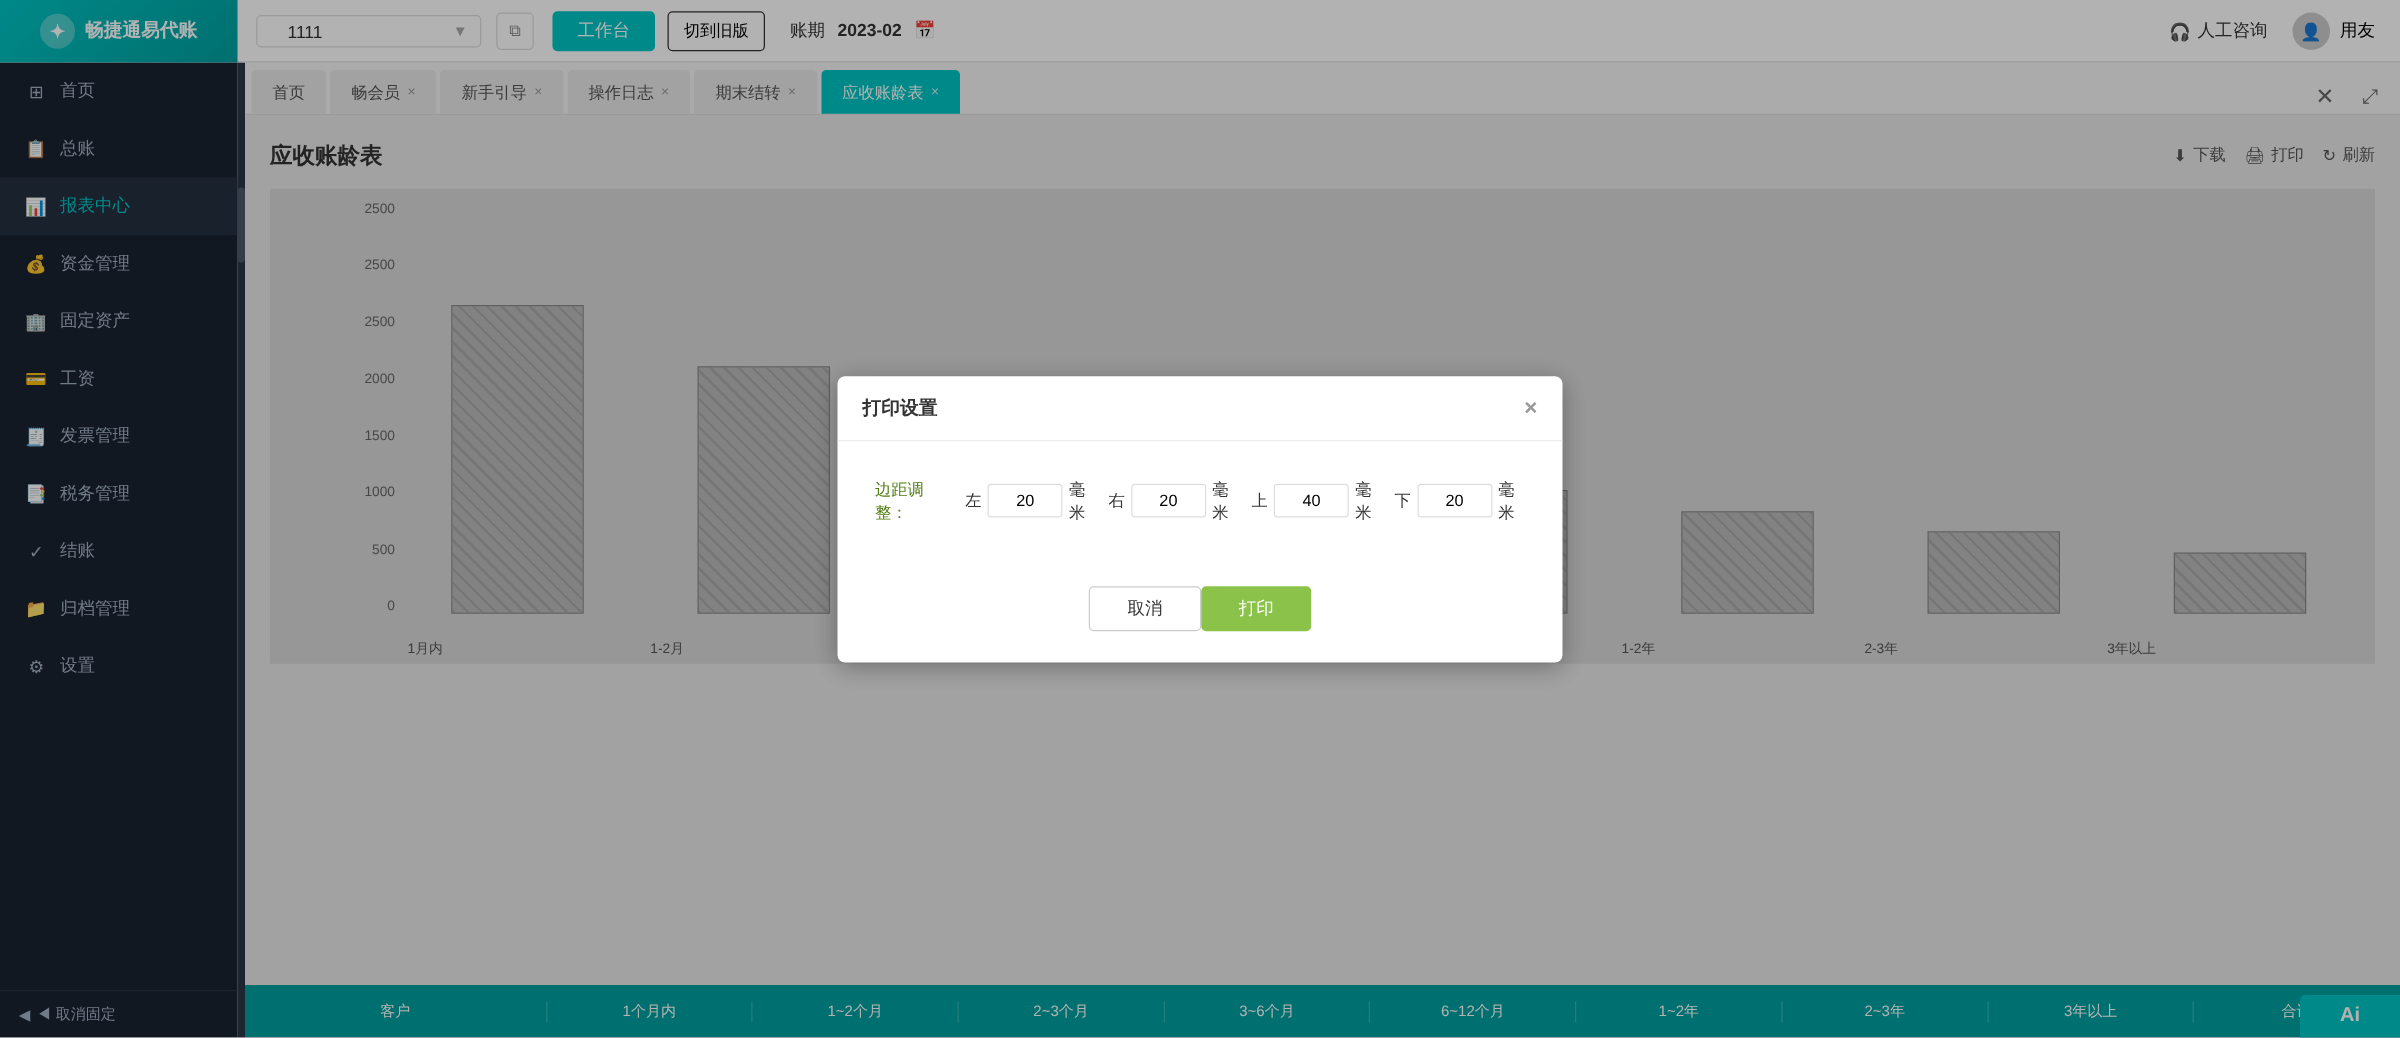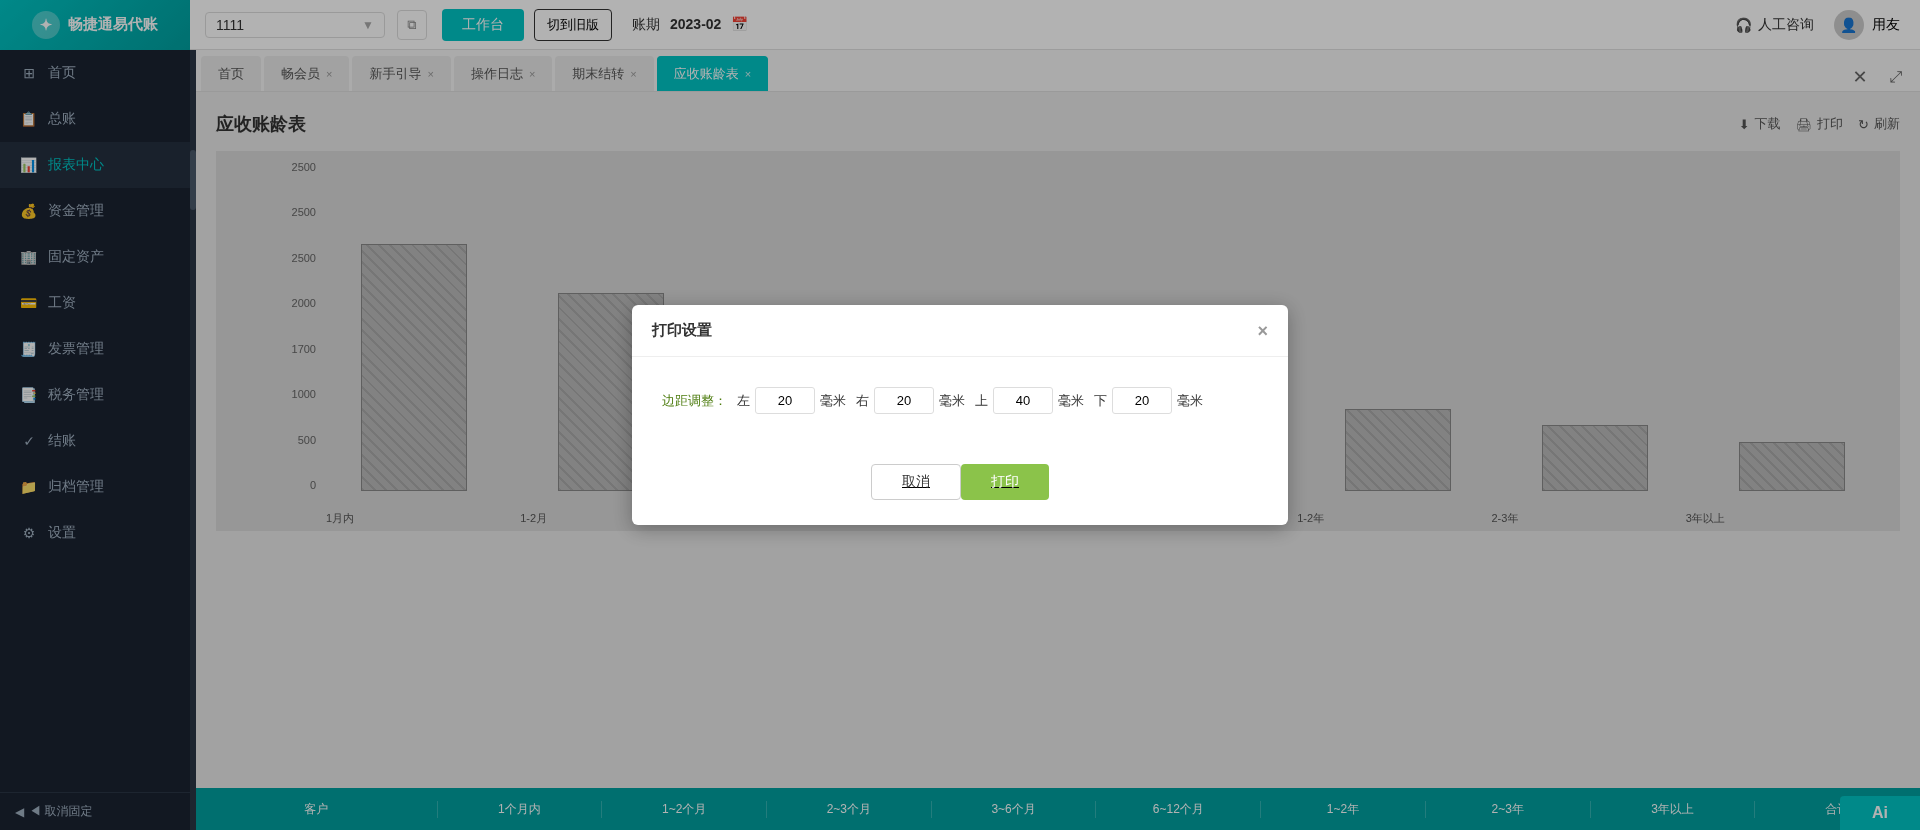--- a/index.html
+++ b/index.html
@@ -40,21 +40,21 @@
     }
     .company-select {
       display: flex; align-items: center;
       border: 1px solid #ddd;
       border-radius: 4px;
       padding: 4px 10px;
       cursor: pointer;
       min-width: 180px;
       justify-content: space-between;
     }
-    .company-select span { font-size: 14px; color: #333; }
+    .company-select span { font-size: 14px; color: #333; margin-left: 14px; }
     .copy-icon-btn {
       margin-left: 12px;
       width: 30px; height: 30px;
       border: 1px solid #ddd;
       border-radius: 4px;
       display: flex; align-items: center; justify-content: center;
       cursor: pointer;
       color: #888;
     }
     .workbench-btn {
@@ -272,21 +272,21 @@
       top: 0; left: 0; right: 0; bottom: 0;
       background: rgba(0,0,0,0.3);
       z-index: 1000;
       display: flex;
       align-items: center;
       justify-content: center;
     }
     .modal {
       background: #fff;
       border-radius: 6px;
-      width: 656px;
+      width: 580px;
       box-shadow: 0 4px 20px rgba(0,0,0,0.3);
       padding: 0;
       overflow: hidden;
     }
     .modal-header {
       padding: 16px 20px;
       border-bottom: 1px solid #eee;
       display: flex;
       align-items: center;
       justify-content: space-between;
@@ -318,21 +318,20 @@
       border-radius: 3px;
       padding: 5px 20px;
       font-size: 13px;
       text-align: center;
     }
     .margin-unit { font-size: 13px; color: #333; }
     .modal-footer {
       padding: 10px 30px 25px;
       display: flex;
       justify-content: center;
-      text-decoration: underline;
     }
     .btn-cancel {
       padding: 8px 30px;
       border: 1px solid #ccc;
       background: #fff;
       border-radius: 4px;
       cursor: pointer;
       font-size: 14px;
       color: #333;
     }
@@ -504,21 +503,21 @@
             <span>刷新</span>
           </div>
         </div>
       </div>
 
       <div class="chart-container">
         <div style="position:absolute; left:60px; top:10px; bottom:40px; display:flex; flex-direction:column-reverse; justify-content:space-between;">
           <span class="y-label">0</span>
           <span class="y-label">500</span>
           <span class="y-label">1000</span>
-          <span class="y-label">1700</span>
+          <span class="y-label">1500</span>
           <span class="y-label">2000</span>
           <span class="y-label">2500</span>
           <span class="y-label">2500</span>
           <span class="y-label">2500</span>
         </div>
         <div style="position:absolute; left:110px; right:20px; top:10px; bottom:40px; display:flex; align-items:flex-end; gap:20px;">
           <div class="bar-group">
               <div class="bar" style="height:75%;"></div>
             </div>
           <div class="bar-group">

